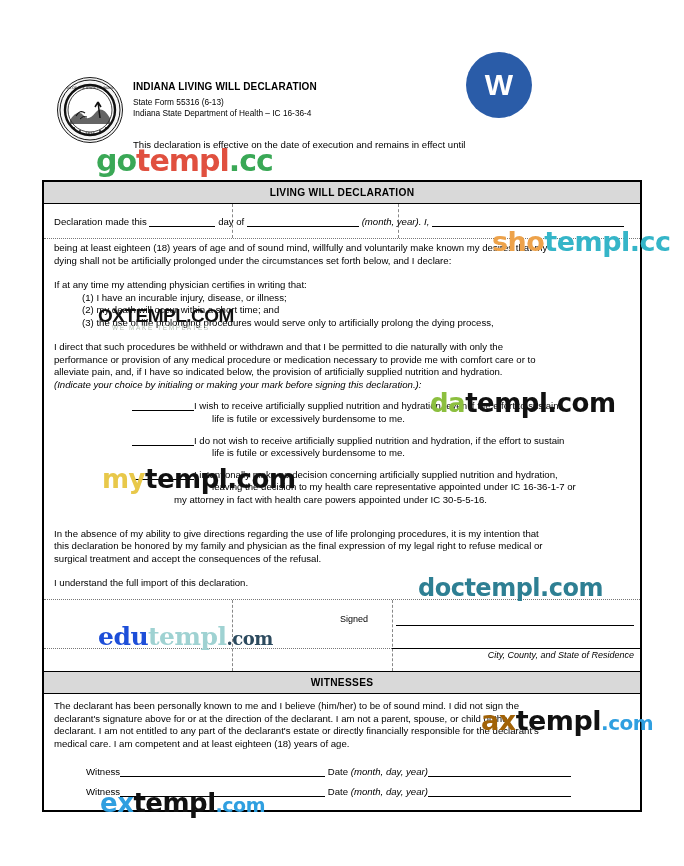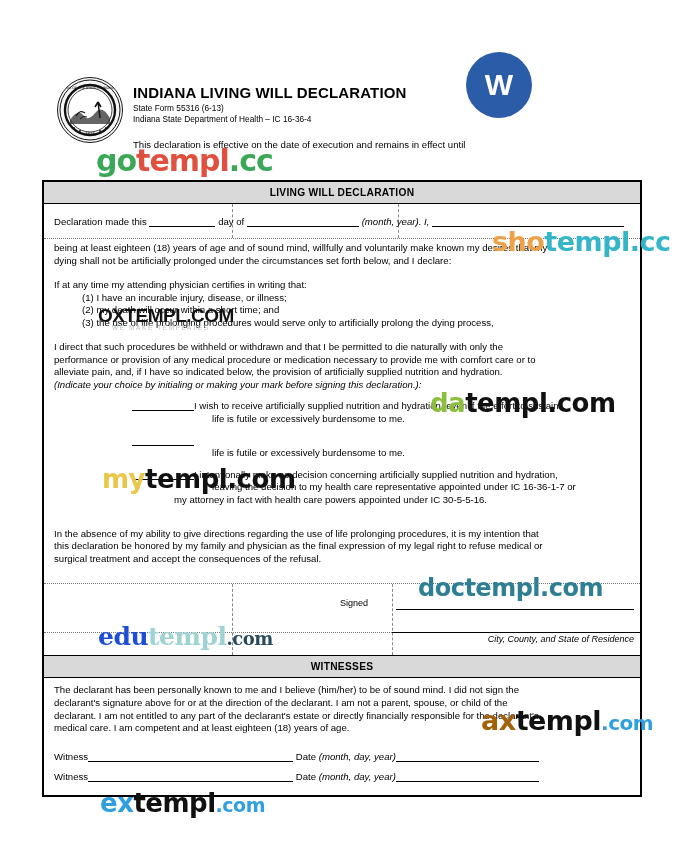--- a/index.html
+++ b/index.html
@@ -19,22 +19,22 @@
     position:absolute; left:57px; top:77px;
     width:66px; height:66px; border-radius:50%;
     border:1.5px solid #1a1a1a;
     background:
       radial-gradient(circle at 50% 50%, #ffffff 0%, #ffffff 54%, #f4f4f4 55%, #ffffff 100%);
     overflow:hidden;
   }
   .seal svg { display:block; }
   .title-block { position:absolute; left:133px; top:78px; }
   .doc-title {
-    font-size:15px; font-weight:bold; letter-spacing:.15px;
-    line-height:15px; margin:7px 0 3px 0;
+    font-size:10px; font-weight:bold; letter-spacing:.15px;
+    line-height:15px; margin:1px 0 3px 0;
   }
   .doc-sub { font-size:8.3px; line-height:10.6px; }
 
   .badges { position:absolute; left:466px; top:52px; width:160px; height:66px; }
   .badge {
     position:absolute; top:0; width:66px; height:66px; border-radius:50%;
     display:flex; align-items:center; justify-content:center;
     color:#fff; font-weight:bold; font-family:"Liberation Sans", sans-serif;
   }
   .badge-w { left:0; background:#2a5ca8; font-size:30px; z-index:2; }
@@ -103,21 +103,21 @@
   }
   .sig-mid { position:absolute; left:348px; top:48px; right:0; border-top:1.4px solid #000; }
   .sig-caption {
     position:absolute; left:352px; top:50px; width:238px;
     font-size:9px; font-style:italic; text-align:right;
   }
   .sig-box2 { position:absolute; left:0; right:0; top:48px; height:24px; border-top:1px dotted #777; }
 
   
   .wit-para { font-size:9.6px; line-height:12.6px; padding:6px 10px 4px 10px; }
-  .wit-rows { padding:8px 10px 8px 10px; }
+  .wit-rows { padding:8px 10px 8px 10px;margin-left:32px; }
   .wit-row { font-size:9.6px; line-height:20px; white-space:nowrap; }
   .wit-row .name-ln { display:inline-block; width:205px; border-bottom:1px solid #000; vertical-align:-2px; }
   .wit-row .date-ln { display:inline-block; width:143px; border-bottom:1px solid #000; vertical-align:-2px; }
 
   
   .wm { position:absolute; pointer-events:none; white-space:nowrap; font-weight:bold; }
   .wm-gotempl { left:96px; top:143px; font-size:30px; font-family:"DejaVu Sans", sans-serif; letter-spacing:-1px; }
   .wm-gotempl .a { color:#3aa856; }
   .wm-gotempl .b { color:#e0503f; }
   .wm-gotempl .c { color:#3aa856; }
@@ -240,21 +240,21 @@
   <div class="gap"></div>
 
   <div class="choice">
     <span class="ln"></span><span>I wish to receive artificially supplied nutrition and hydration, even if the effort to sustain</span>
     <span class="ind">life is futile or excessively burdensome to me.</span>
   </div>
 
   <div class="gap"></div>
 
   <div class="choice">
-    <span class="ln"></span>
+    <span class="ln"></span><span>I do not wish to receive artificially supplied nutrition and hydration, if the effort to sustain</span>
     <span class="ind">life is futile or excessively burdensome to me.</span>
   </div>
 
   <div class="gap"></div>
 
   <div class="choice">
     <span class="ln"></span><span>I intentionally make no decision concerning artificially supplied nutrition and hydration,</span>
     <span class="ind">leaving the decision to my health care representative appointed under IC 16-36-1-7 or</span>
     <span class="ind2">my attorney in fact with health care powers appointed under IC 30-5-5-16.</span>
   </div>
@@ -263,20 +263,23 @@
   <div class="gap"></div>
 
   <div class="para">
     <p>In the absence of my ability to give directions regarding the use of life prolonging procedures, it is my intention that</p>
     <p>this declaration be honored by my family and physician as the final expression of my legal right to refuse medical or</p>
     <p>surgical treatment and accept the consequences of the refusal.</p>
   </div>
 
   <div class="gap"></div>
 
+  <div class="para">
+    <p>I understand the full import of this declaration.</p>
+  </div>
 
   <div class="gap"></div>
 
   <div class="sig-wrap">
     <div class="vdash" style="left:188px;"></div>
     <div class="vdash" style="left:348px;"></div>
     <div class="sig-label">Signed</div>
     <div class="sig-line"></div>
     <div class="sig-box2"></div>
     <div class="sig-mid"></div>

